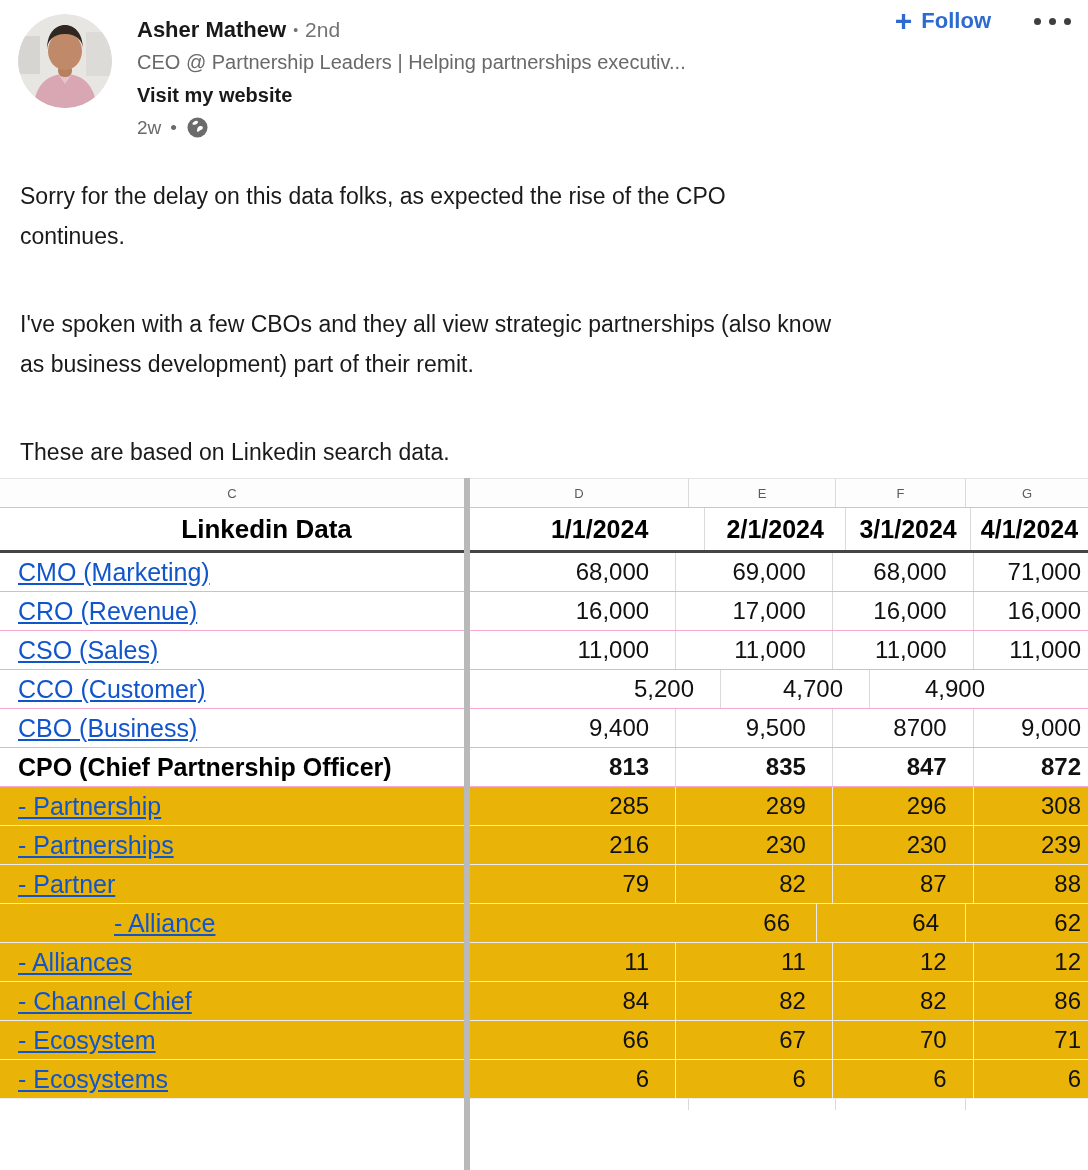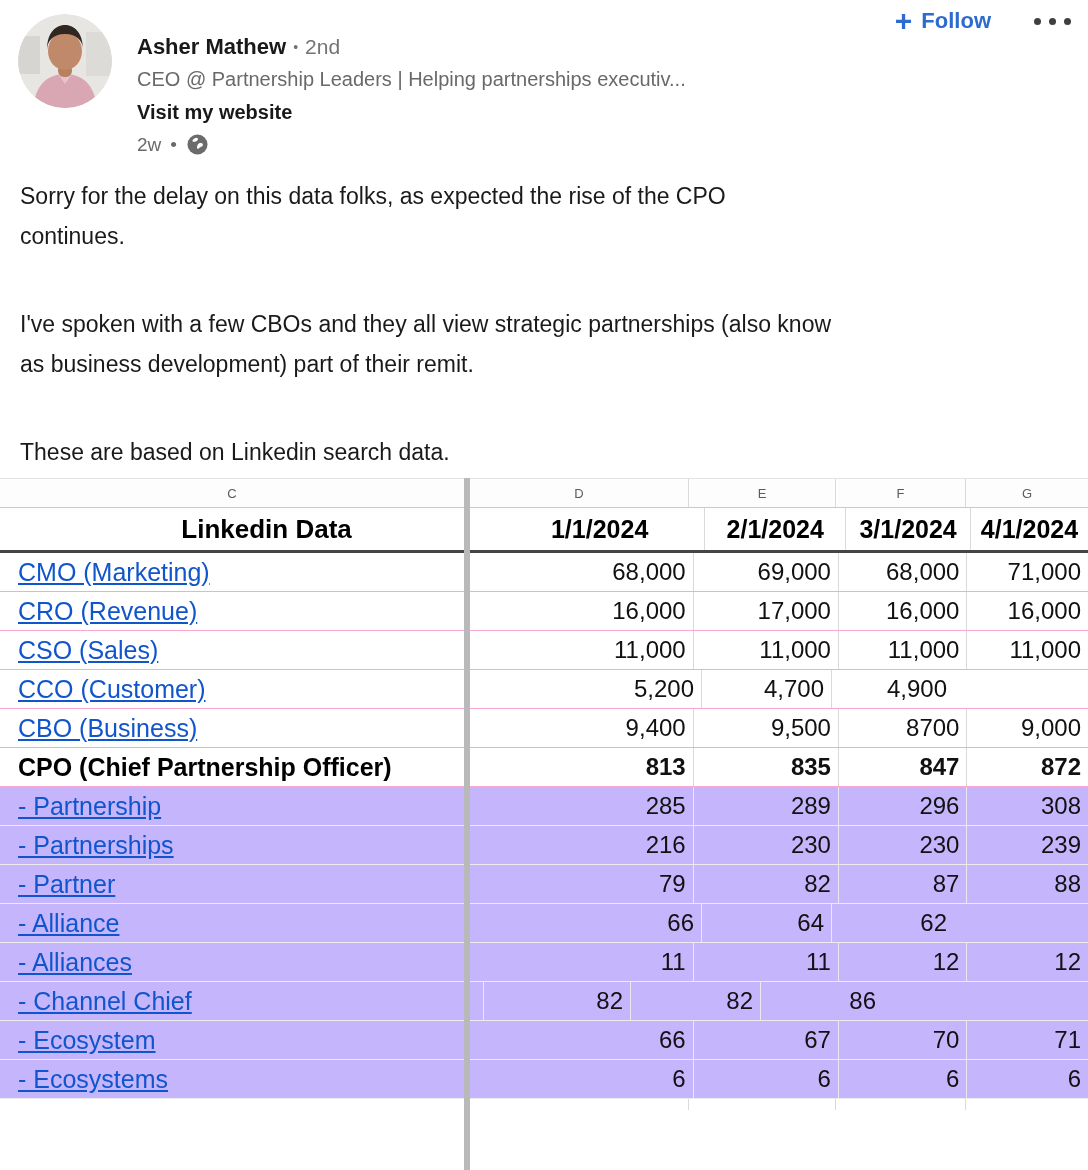--- a/index.html
+++ b/index.html
@@ -3,21 +3,21 @@
 <meta charset="utf-8">
 <style>
   * { margin:0; padding:0; box-sizing:border-box; }
   html,body { width:1088px; height:1170px; background:#ffffff; overflow:hidden;
               font-family:"Liberation Sans", sans-serif; }
   .canvas { position:relative; width:1088px; height:1170px; background:#fff; }
 
   
   .avatar-btn { position:absolute; left:18px; top:14px; width:94px; height:94px;
                 border-radius:50%; overflow:hidden; cursor:pointer; }
-  .hdr-text { position:absolute; left:137px; top:34px; width:700px; }
+  .hdr-text { position:absolute; left:137px; top:17px; width:700px; }
   .name-line { font-size:22px; color:#191919; display:flex; align-items:center; margin-bottom:8px; }
   .actor-name { font-weight:700; }
   .conn-sep { font-size:14px; color:#737373; margin:0 7px; }
   .conn-degree { font-size:21px; color:#737373; }
   .headline { font-size:20px; color:#696969; margin-bottom:10px; white-space:nowrap; }
   .visit { font-size:20px; font-weight:700; color:#191919; margin-bottom:9px; cursor:pointer; }
   .meta { font-size:19px; color:#6a6a6a; display:flex; align-items:center; gap:9px; }
   .globe { display:inline-flex; }
 
   .follow-btn { position:absolute; top:6px; right:97px; display:flex; align-items:center;
@@ -50,22 +50,22 @@
 
   .hdr-row { height:45px; border-bottom:3px solid #454545; font-weight:700; background:#fff;padding-left:44px; }
   .hdr-row > div { display:flex; align-items:center; justify-content:center; color:#000; }
   .hdr-row .cl { font-size:26px; }
   .hdr-row .cd, .hdr-row .ce, .hdr-row .cf, .hdr-row .cg { font-size:25px; }
   .hdr-row .ce, .hdr-row .cf, .hdr-row .cg { border-left:1px solid #dadada; }
 
   .srow { height:39px; background:#fff; border-bottom:1px solid #f9a8d4; font-size:24px; color:#111;padding-left:13px; }
   .srow .cl { display:flex; align-items:center; padding-left:5px; font-size:25px; overflow:hidden; white-space:nowrap; }
   .srow .num { display:flex; align-items:center; justify-content:flex-end; padding-right:7px; }
-  .srow .ce, .srow .cf, .srow .cg { border-left:1px solid #d9d9d9; }
-  .srow.gray { background:#c4b5fd; border-bottom-color:#ececec; }
+  .srow .ce, .srow .cf, .srow .cg { border-left:1px solid #d9d9d9;margin-left:19px; }
+  .srow.gray { background:#eab308; border-bottom-color:#ececec;justify-content:flex-end; }
   .srow.gray .ce, .srow.gray .cf, .srow.gray .cg { border-left-color:#e9e9e9; }
   .srow.bold { font-weight:700; }
   .srow.bold .cl { color:#000; }
   .slink { color:#1155cc; text-decoration:underline; cursor:pointer; }
   .sliver { height:11px; background:#fff; }
   .sliver .ce, .sliver .cf, .sliver .cg { border-left:1px solid #d9d9d9; }
 </style>
 </head>
 <body>
 
@@ -265,20 +265,21 @@
           <div class="cd num">11</div>
           <div class="ce num">11</div>
           <div class="cf num">12</div>
           <div class="cg num">12</div>
         </div>
         <div class="flexrow srow gray">
           <div class="cl">
             <span class="slink">- Channel Chief</span>
           </div>
           <div class="csp"></div>
+          <div class="cd num">84</div>
           <div class="ce num">82</div>
           <div class="cf num">82</div>
           <div class="cg num">86</div>
         </div>
         <div class="flexrow srow gray">
           <div class="cl">
             <span class="slink">- Ecosystem</span>
           </div>
           <div class="csp"></div>
           <div class="cd num">66</div>

